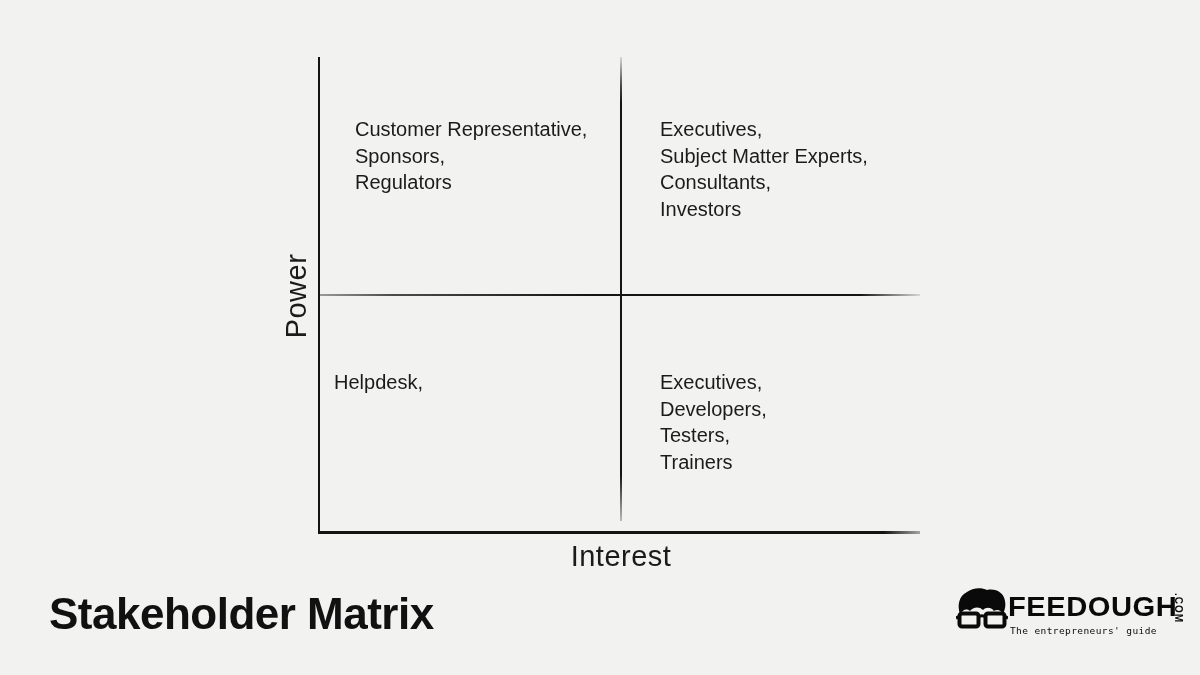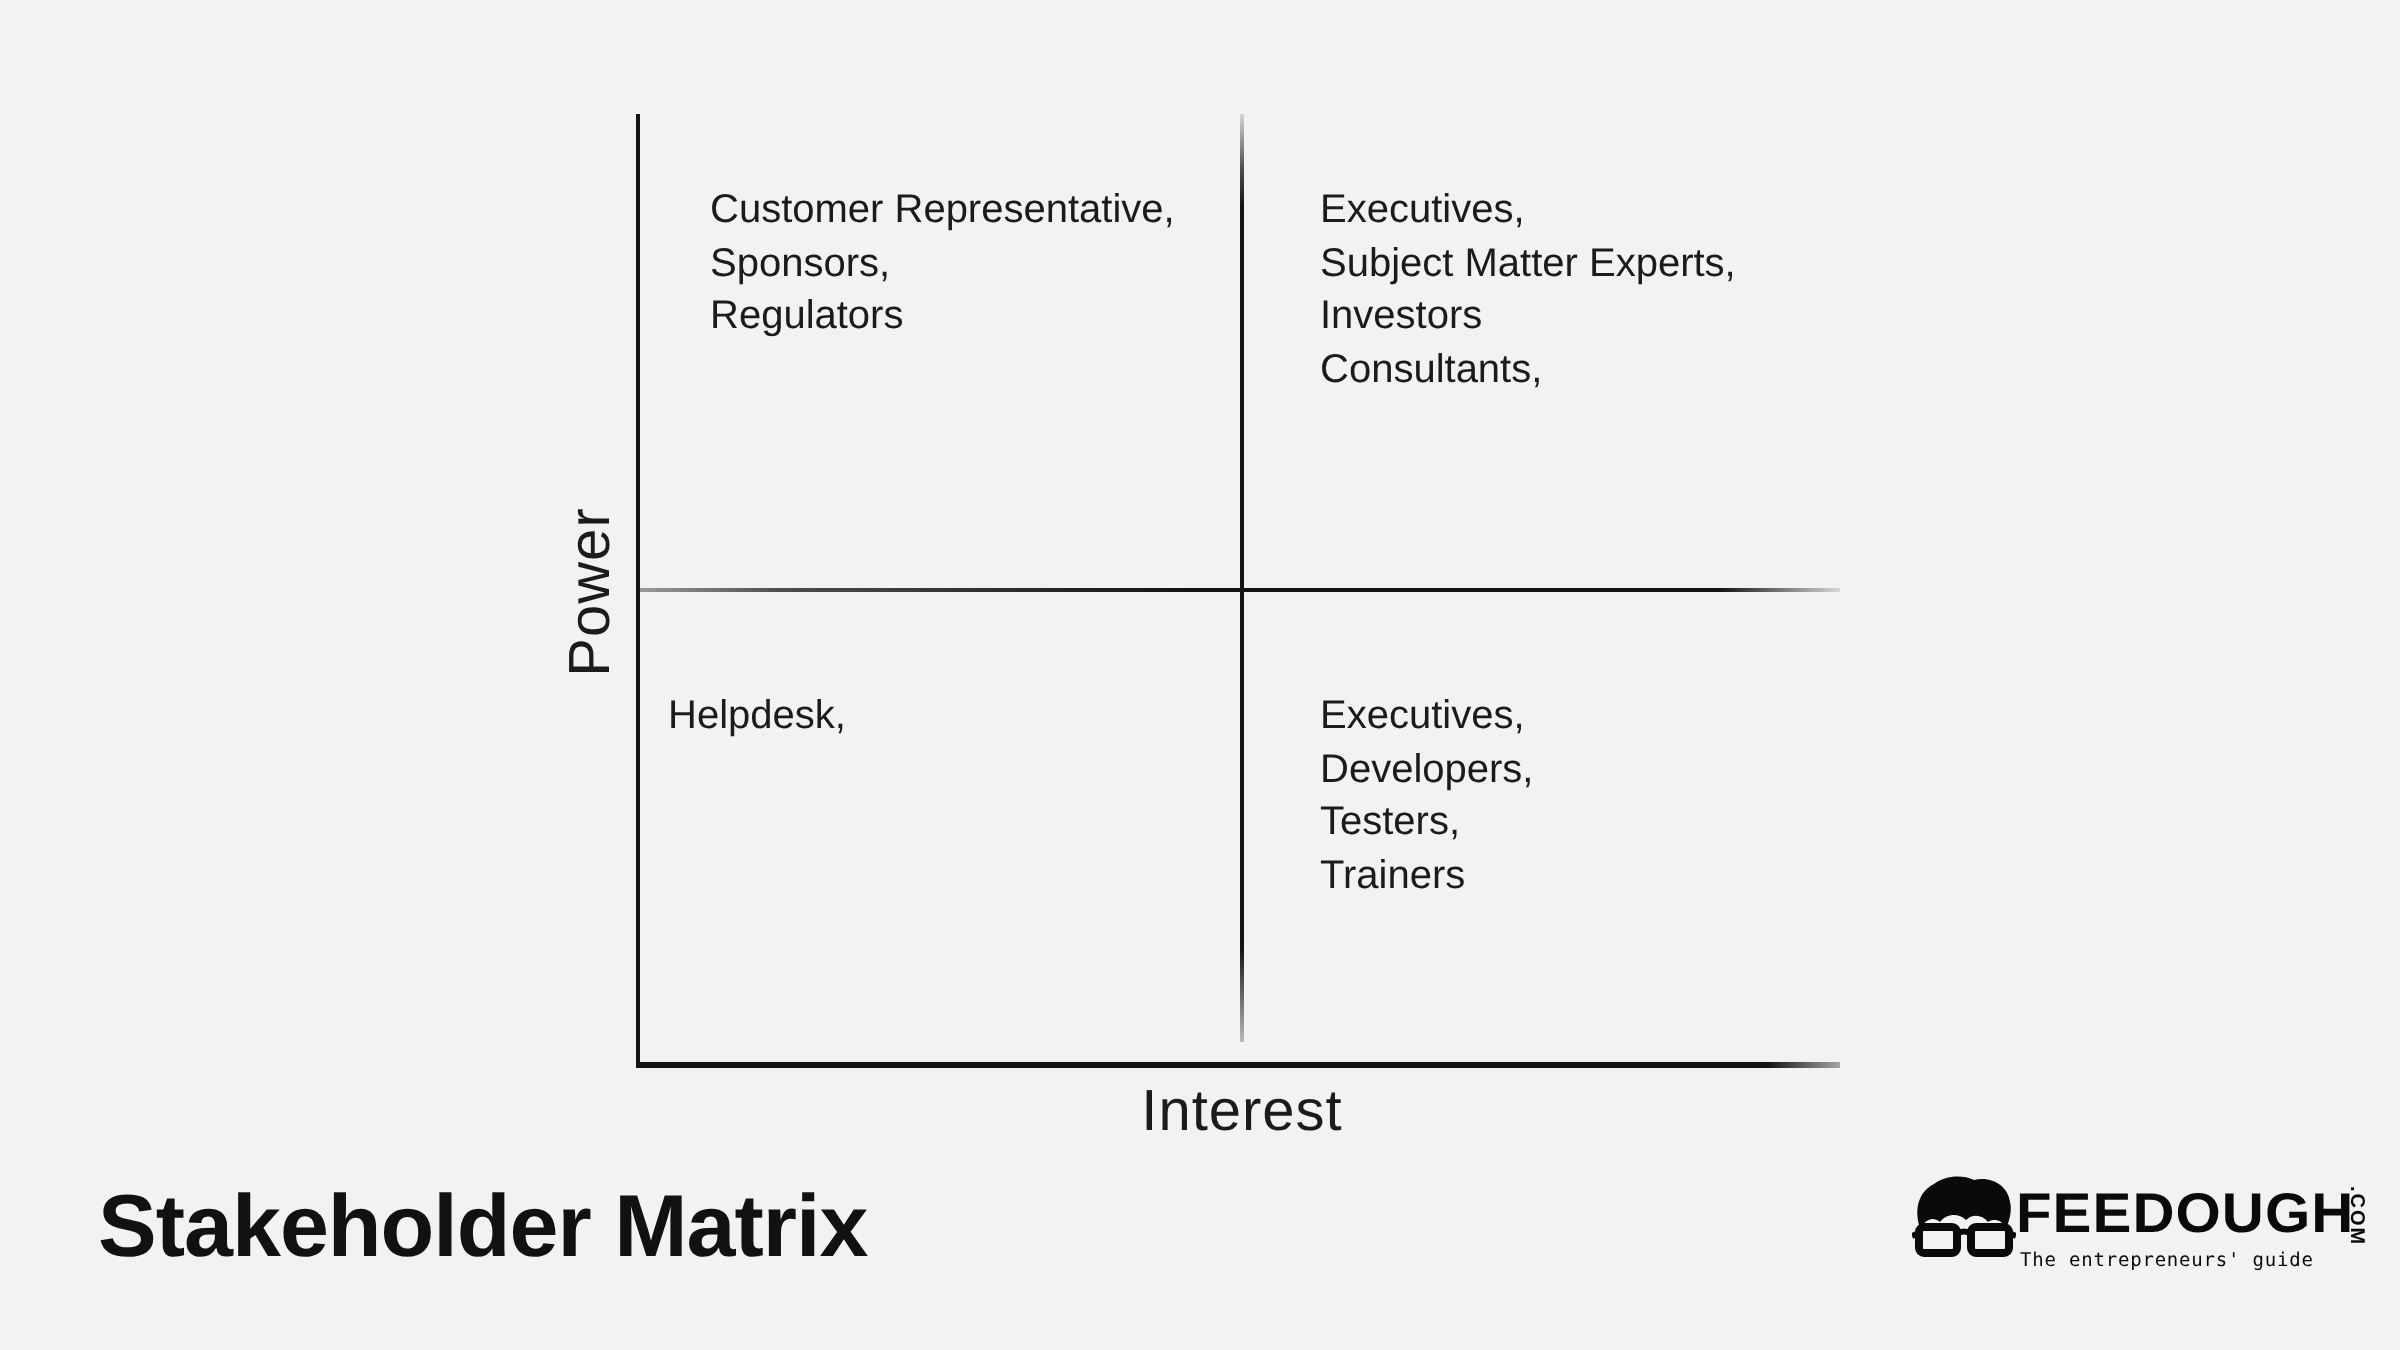--- a/index.html
+++ b/index.html
@@ -35,20 +35,21 @@
   }
   .x-label{
     position:absolute;left:621px;top:540px;
     transform:translateX(-50%);
     font-size:29px;letter-spacing:.5px;white-space:nowrap;
   }
   .quad{
     position:absolute;
     font-size:20px;line-height:26.5px;
     white-space:nowrap;
+    margin-top:24px;
   }
   .quad.tl{left:355px;top:92px;}
   .quad.tr{left:660px;top:92px;}
   .quad.bl{left:334px;top:345px;}
   .quad.br{left:660px;top:345px;}
   .page-title{
     position:absolute;left:49px;top:589px;
     font-size:44px;font-weight:bold;letter-spacing:-.5px;
     color:#111;margin:0;white-space:nowrap;
   }
@@ -88,22 +89,22 @@
 
     <div class="quad tl">
       <div>Customer Representative,</div>
       <div>Sponsors,</div>
       <div>Regulators</div>
     </div>
 
     <div class="quad tr">
       <div>Executives,</div>
       <div>Subject Matter Experts,</div>
+      <div>Consultants,</div>
       <div>Investors</div>
-      <div>Consultants,</div>
     </div>
 
     <div class="quad bl">
       <div>Helpdesk,</div>
     </div>
 
     <div class="quad br">
       <div>Executives,</div>
       <div>Developers,</div>
       <div>Testers,</div>

